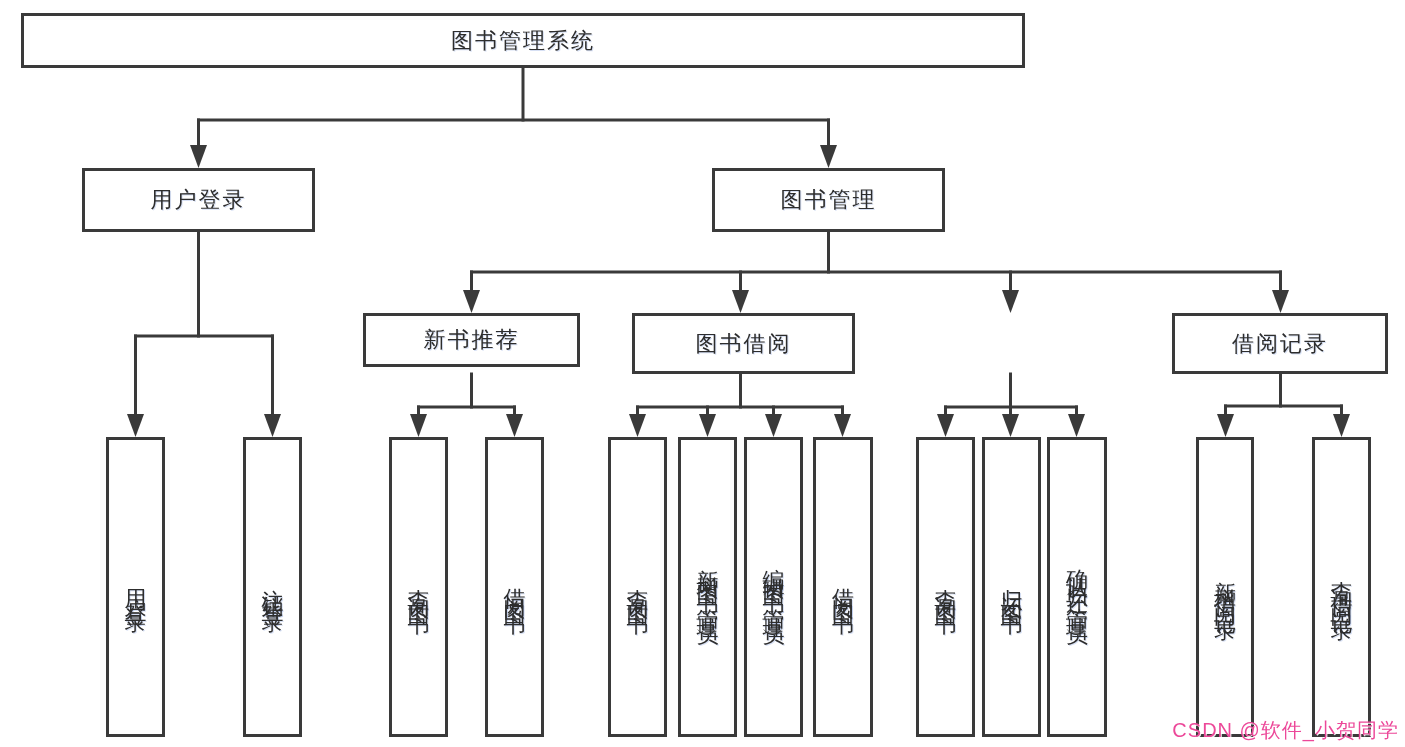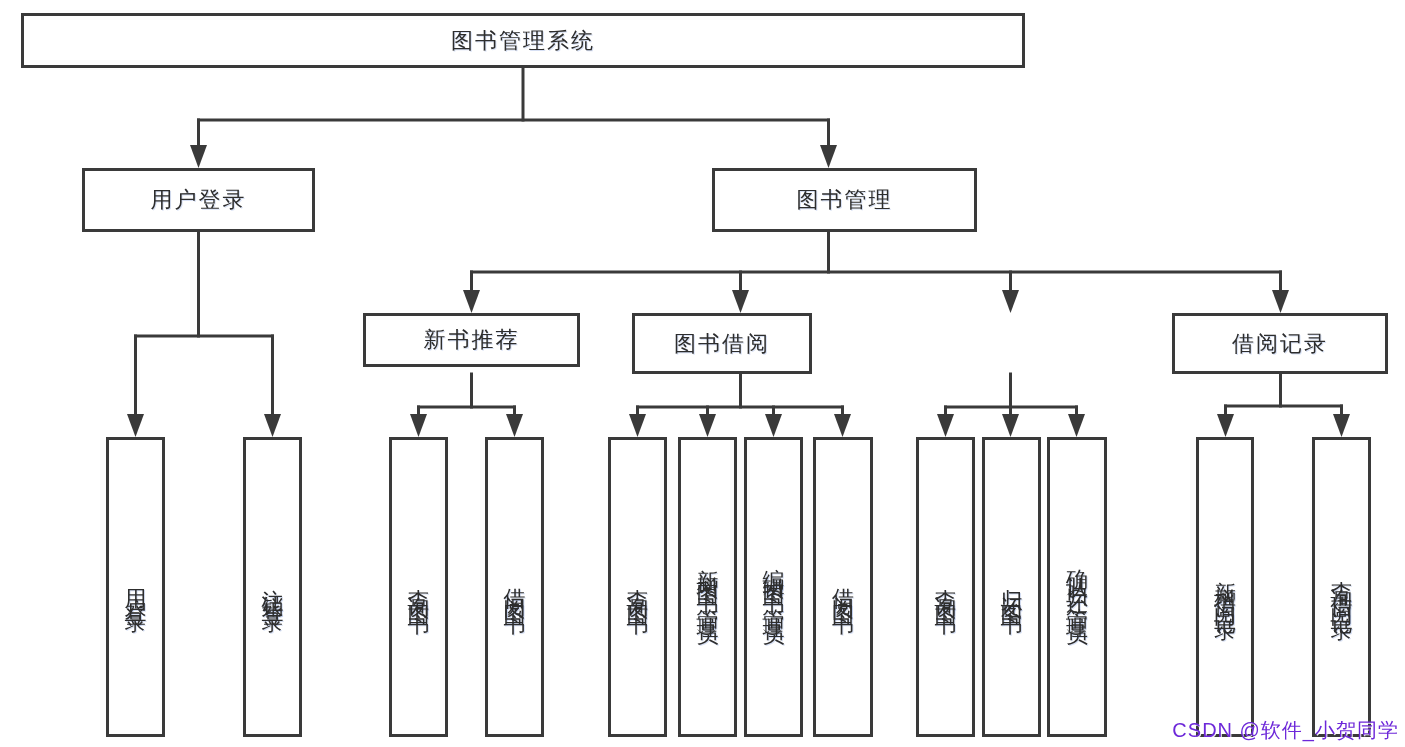--- a/index.html
+++ b/index.html
@@ -38,21 +38,21 @@
     font-size:22px;
     letter-spacing:8px;
     line-height:1.0;
   }
   .watermark{
     position:absolute;
     right:6px;
     bottom:3px;
     font-size:20px;
     letter-spacing:1px;
-    color:#6d28d9;
+    color:#ec4899;
     text-shadow:1px 1px 0 rgba(255,255,255,0.9);
   }
 </style>
 </head>
 <body>
 
 <div class="canvas">
 
   <svg id="connectors" class="connector-layer" width="1405" height="747">
       <line x1="523" y1="68" x2="523" y2="120" stroke="#3a3a3a" stroke-width="3" stroke-linecap="square"></line>
@@ -109,28 +109,28 @@
       <polygon points="1333,414 1350,414 1341.5,437" fill="#3a3a3a"></polygon>
     </svg>
 
   <div class="box hbox" style="left:21px;top:13px;width:1004px;height:55px">
     <span>图书管理系统</span>
   </div>
 
   <div class="box hbox" style="left:82px;top:168px;width:233px;height:64px">
     <span>用户登录</span>
   </div>
-  <div class="box hbox" style="left:712px;top:168px;width:265px;height:64px">
+  <div class="box hbox" style="left:712px;top:168px;width:233px;height:64px">
     <span>图书管理</span>
   </div>
 
   <div class="box hbox" style="left:363px;top:313px;width:217px;height:54px">
     <span>新书推荐</span>
   </div>
-  <div class="box hbox" style="left:632px;top:313px;width:180px;height:61px">
+  <div class="box hbox" style="left:632px;top:313px;width:223px;height:61px">
     <span>图书借阅</span>
   </div>
   <div class="box hbox" style="left:1172px;top:313px;width:216px;height:61px">
     <span>借阅记录</span>
   </div>
 
   <div class="box vbox" style="left:106px;top:437px;width:59px;height:300px">
     <span>用户登录</span>
   </div>
   <div class="box vbox" style="left:243px;top:437px;width:59px;height:300px">

